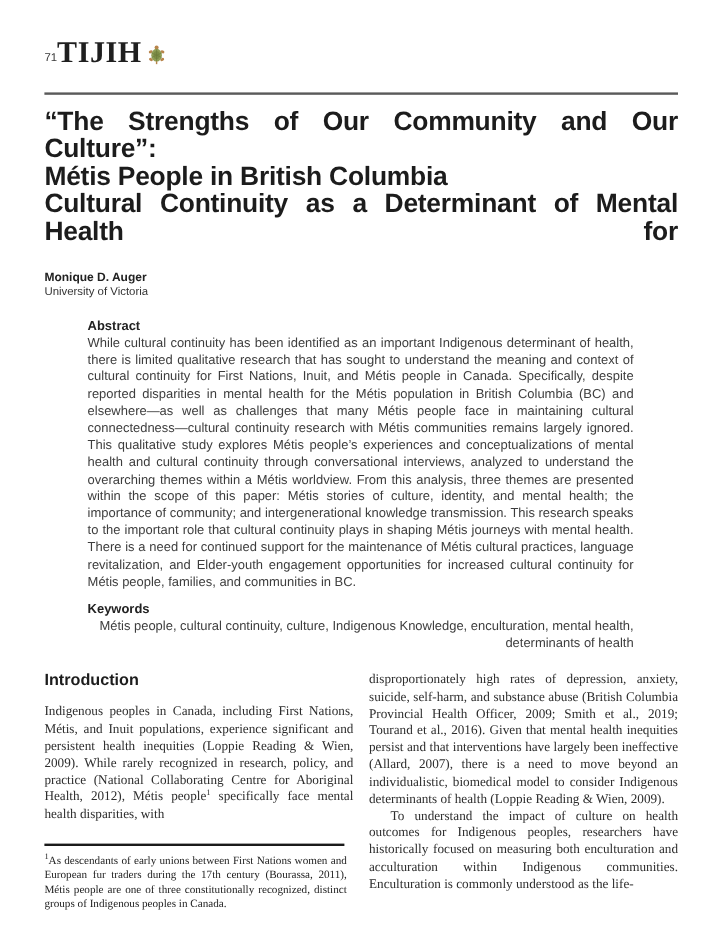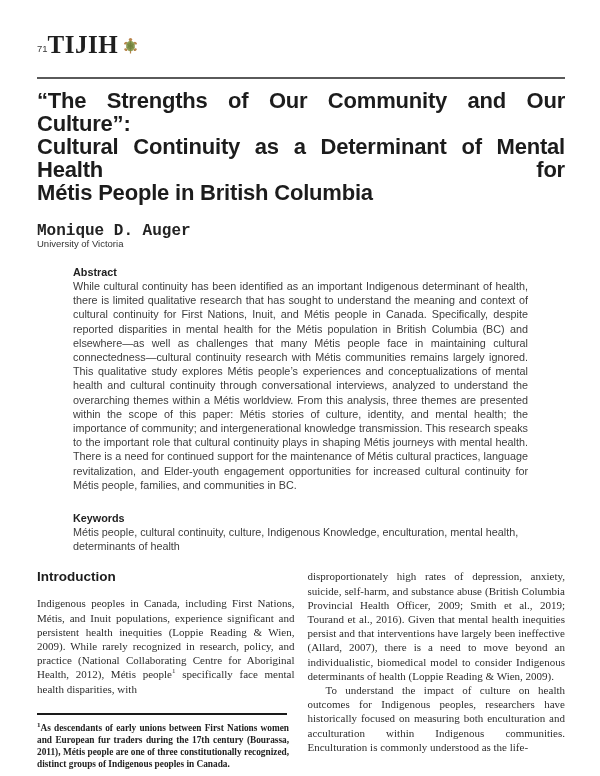--- a/index.html
+++ b/index.html
@@ -64,25 +64,24 @@
   .title-line {
     text-align: justify;
     text-align-last: justify;
   }
   .title-line.last {
     text-align: left;
     text-align-last: left;
   }
   .author-block { margin-top: 21px; }
   .author-name {
-    font-size: 16px;
+    font-size: 10px;
     font-weight: bold;
     color: #222;
     line-height: 13px;
-    font-family: Liberation Mono, monospace;
   }
   .author-affiliation {
     font-size: 9.5px;
     color: #333;
     line-height: 12px;
   }
   .abstract-block {
     margin-top: 15px;
     margin-left: 36px;
     width: 455px;
@@ -93,25 +92,25 @@
     color: #222;
     line-height: 14px;
   }
   .abstract-body, .keywords-body {
     font-size: 10.8px;
     color: #3d3d3d;
     line-height: 14.2px;
     text-align: justify;
   }
   .keywords-block {
-    margin-top: 19px;
+    margin-top: 9px;
     margin-left: 36px;
     width: 455px;
   }
-  .keywords-body { text-align: left; }
+  .keywords-body { text-align: right; }
   .columns {
     margin-top: 16px;
     display: flex;
     gap: 13px;
   }
   .col { width: 258px; }
   .intro-heading {
     font-size: 13.5px;
     font-weight: bold;
     color: #1c1c1c;
@@ -135,21 +134,21 @@
   .footnote-area { margin-top: 17px; }
   .footnote-divider {
     border: none;
     border-top: 2px solid #1a1a1a;
     width: 250px;
     margin: 0 0 7px 0;
   }
   .footnote-text {
     font-family: "Liberation Serif", serif;
     font-size: 9.3px;
-    font-weight: bold;
+    font-weight: normal;
     color: #222;
     line-height: 12.2px;
     text-align: justify;
     width: 252px;
   }
 </style>
 </head>
 <body>
 
 <header class="header-row">
@@ -173,22 +172,22 @@
         </svg>
       </span>
     </div>
   </div>
 </header>
 
 <hr class="header-divider">
 
 <h1 class="article-title" style="margin:10px 0 0 0;">
   <div class="title-line">“The Strengths of Our Community and Our Culture”:</div>
+  <div class="title-line last">Métis People in British Columbia</div>
   <div class="title-line">Cultural Continuity as a Determinant of Mental Health for</div>
-  <div class="title-line last">Métis People in British Columbia</div>
 </h1>
 
 <div class="author-block">
   <div class="author-name">Monique D. Auger</div>
   <div class="author-affiliation">University of Victoria</div>
 </div>
 
 <section class="abstract-block">
   <div class="section-label">Abstract</div>
   <div class="abstract-body">While cultural continuity has been identified as an important Indigenous determinant of health, there is limited qualitative research that has sought to understand the meaning and context of cultural continuity for First Nations, Inuit, and Métis people in Canada. Specifically, despite reported disparities in mental health for the Métis population in British Columbia (BC) and elsewhere—as well as challenges that many Métis people face in maintaining cultural connectedness—cultural continuity research with Métis communities remains largely ignored. This qualitative study explores Métis people’s experiences and conceptualizations of mental health and cultural continuity through conversational interviews, analyzed to understand the overarching themes within a Métis worldview. From this analysis, three themes are presented within the scope of this paper: Métis stories of culture, identity, and mental health; the importance of community; and intergenerational knowledge transmission. This research speaks to the important role that cultural continuity plays in shaping Métis journeys with mental health. There is a need for continued support for the maintenance of Métis cultural practices, language revitalization, and Elder-youth engagement opportunities for increased cultural continuity for Métis people, families, and communities in BC.</div>

